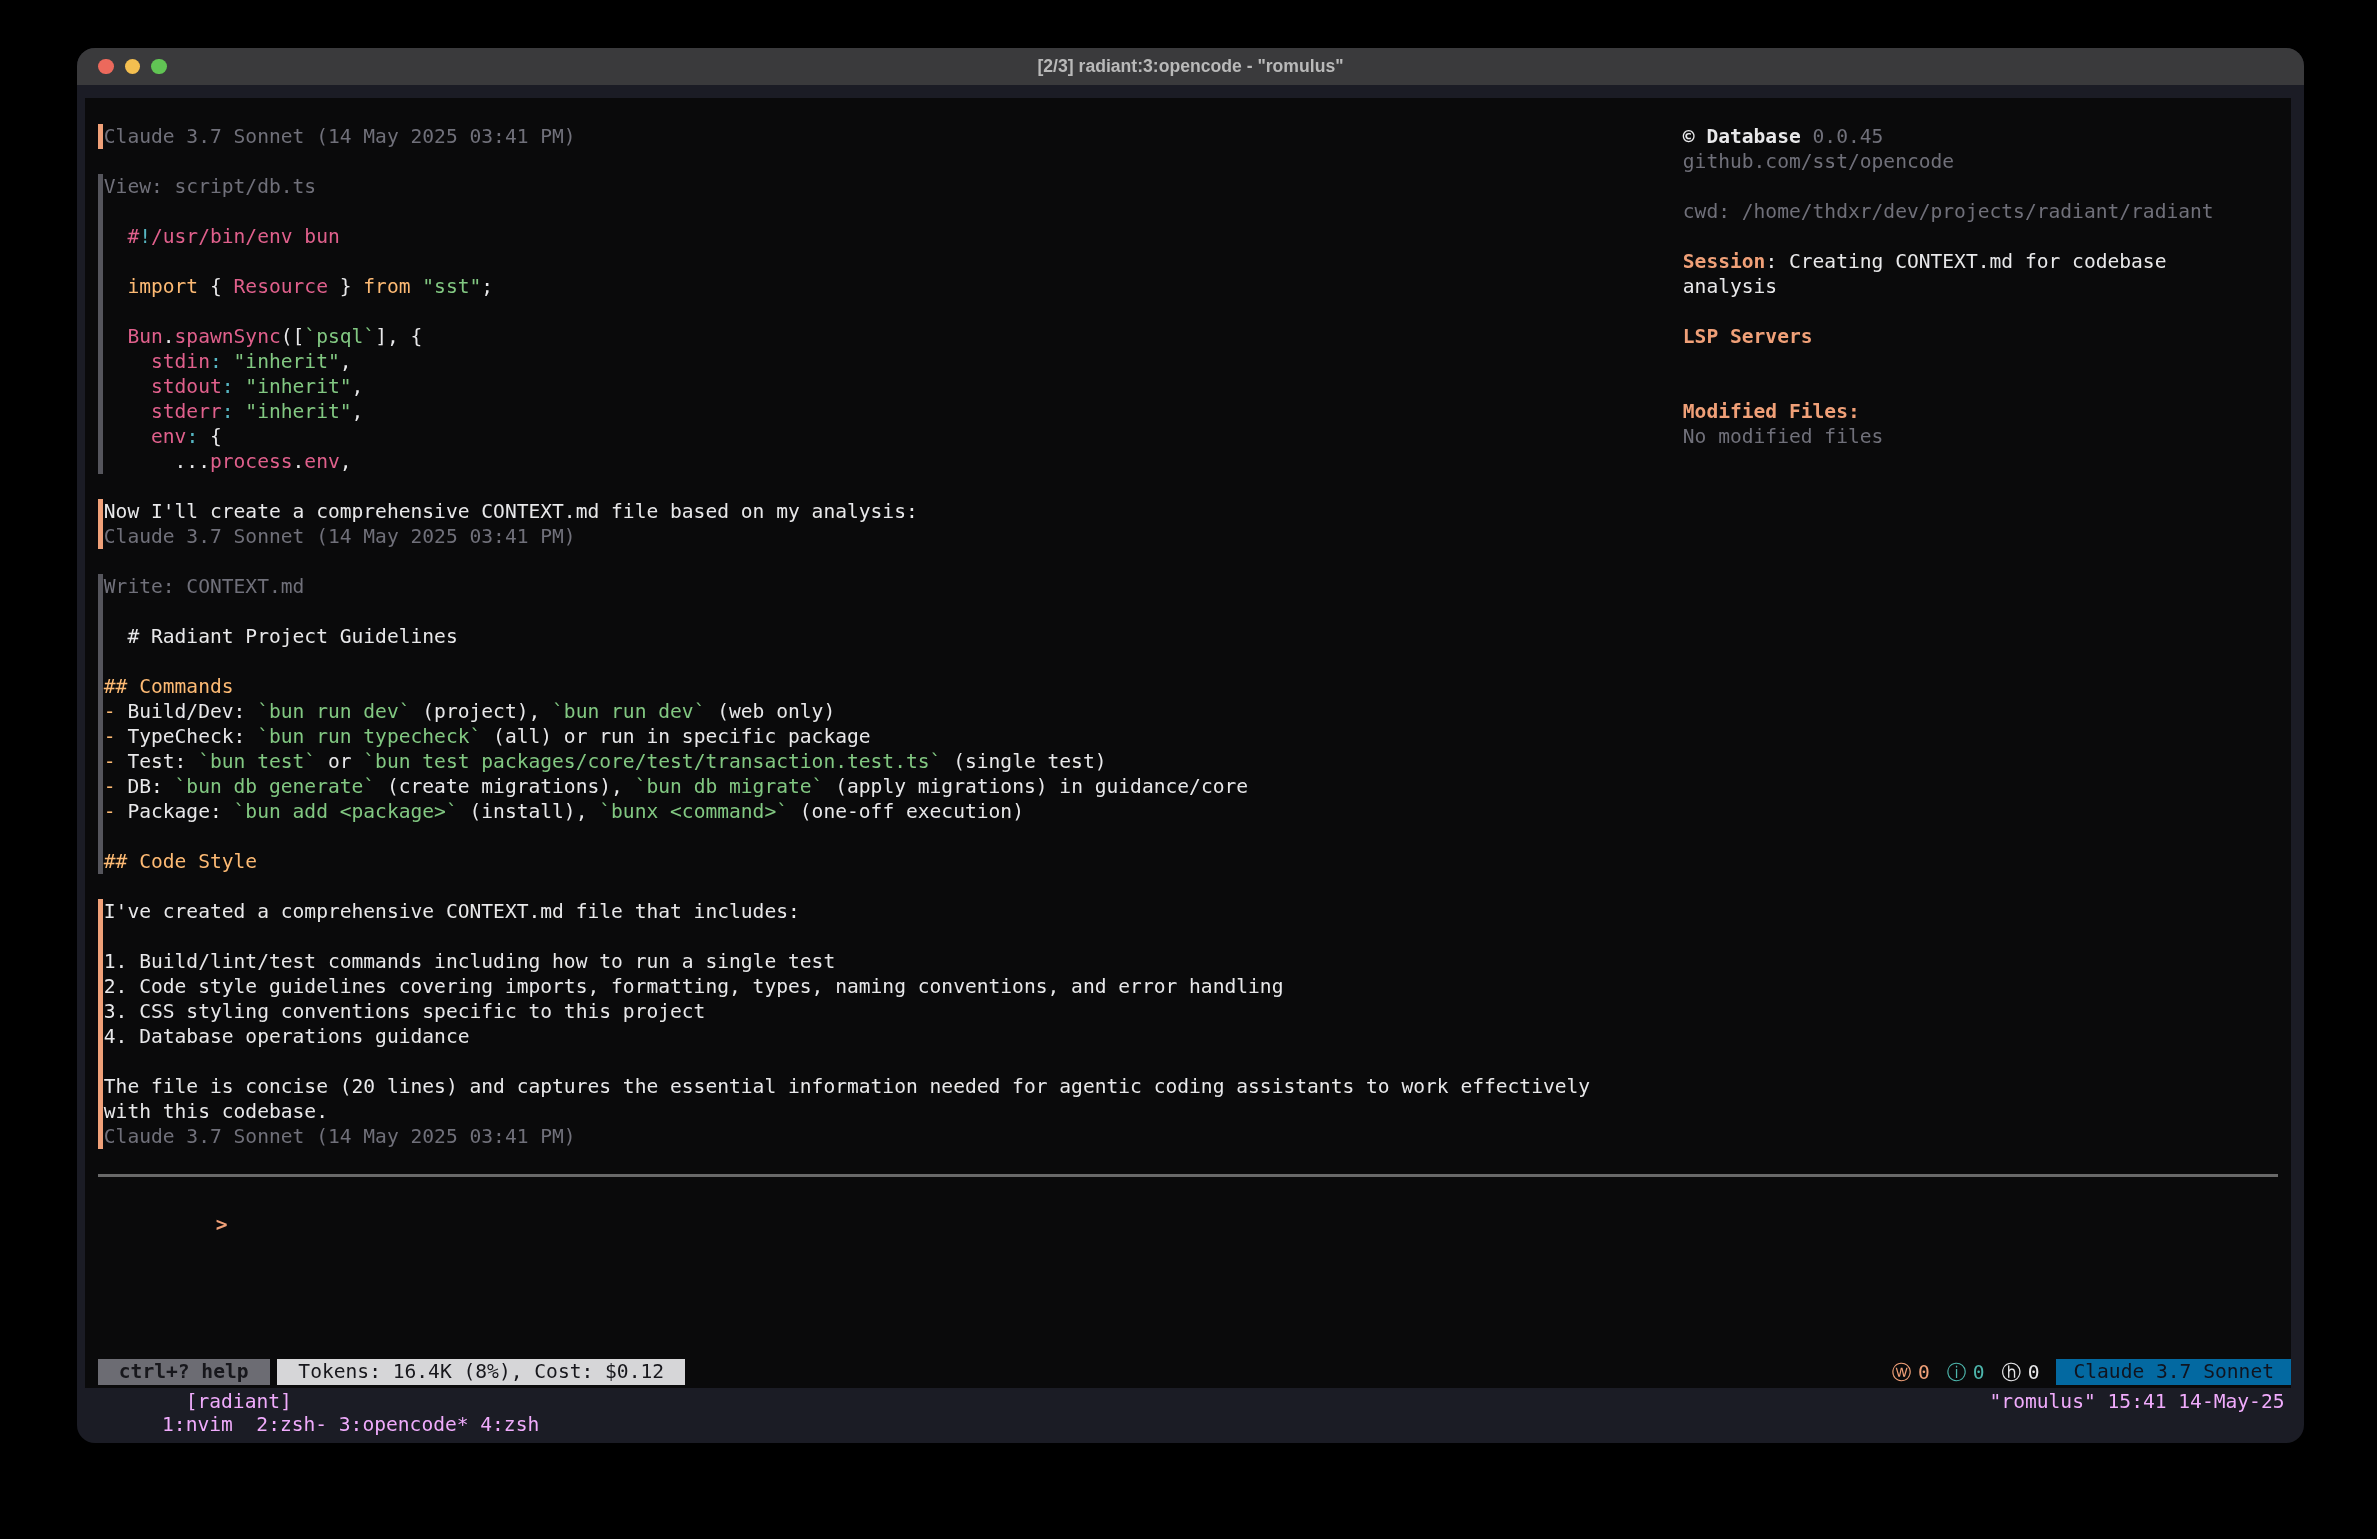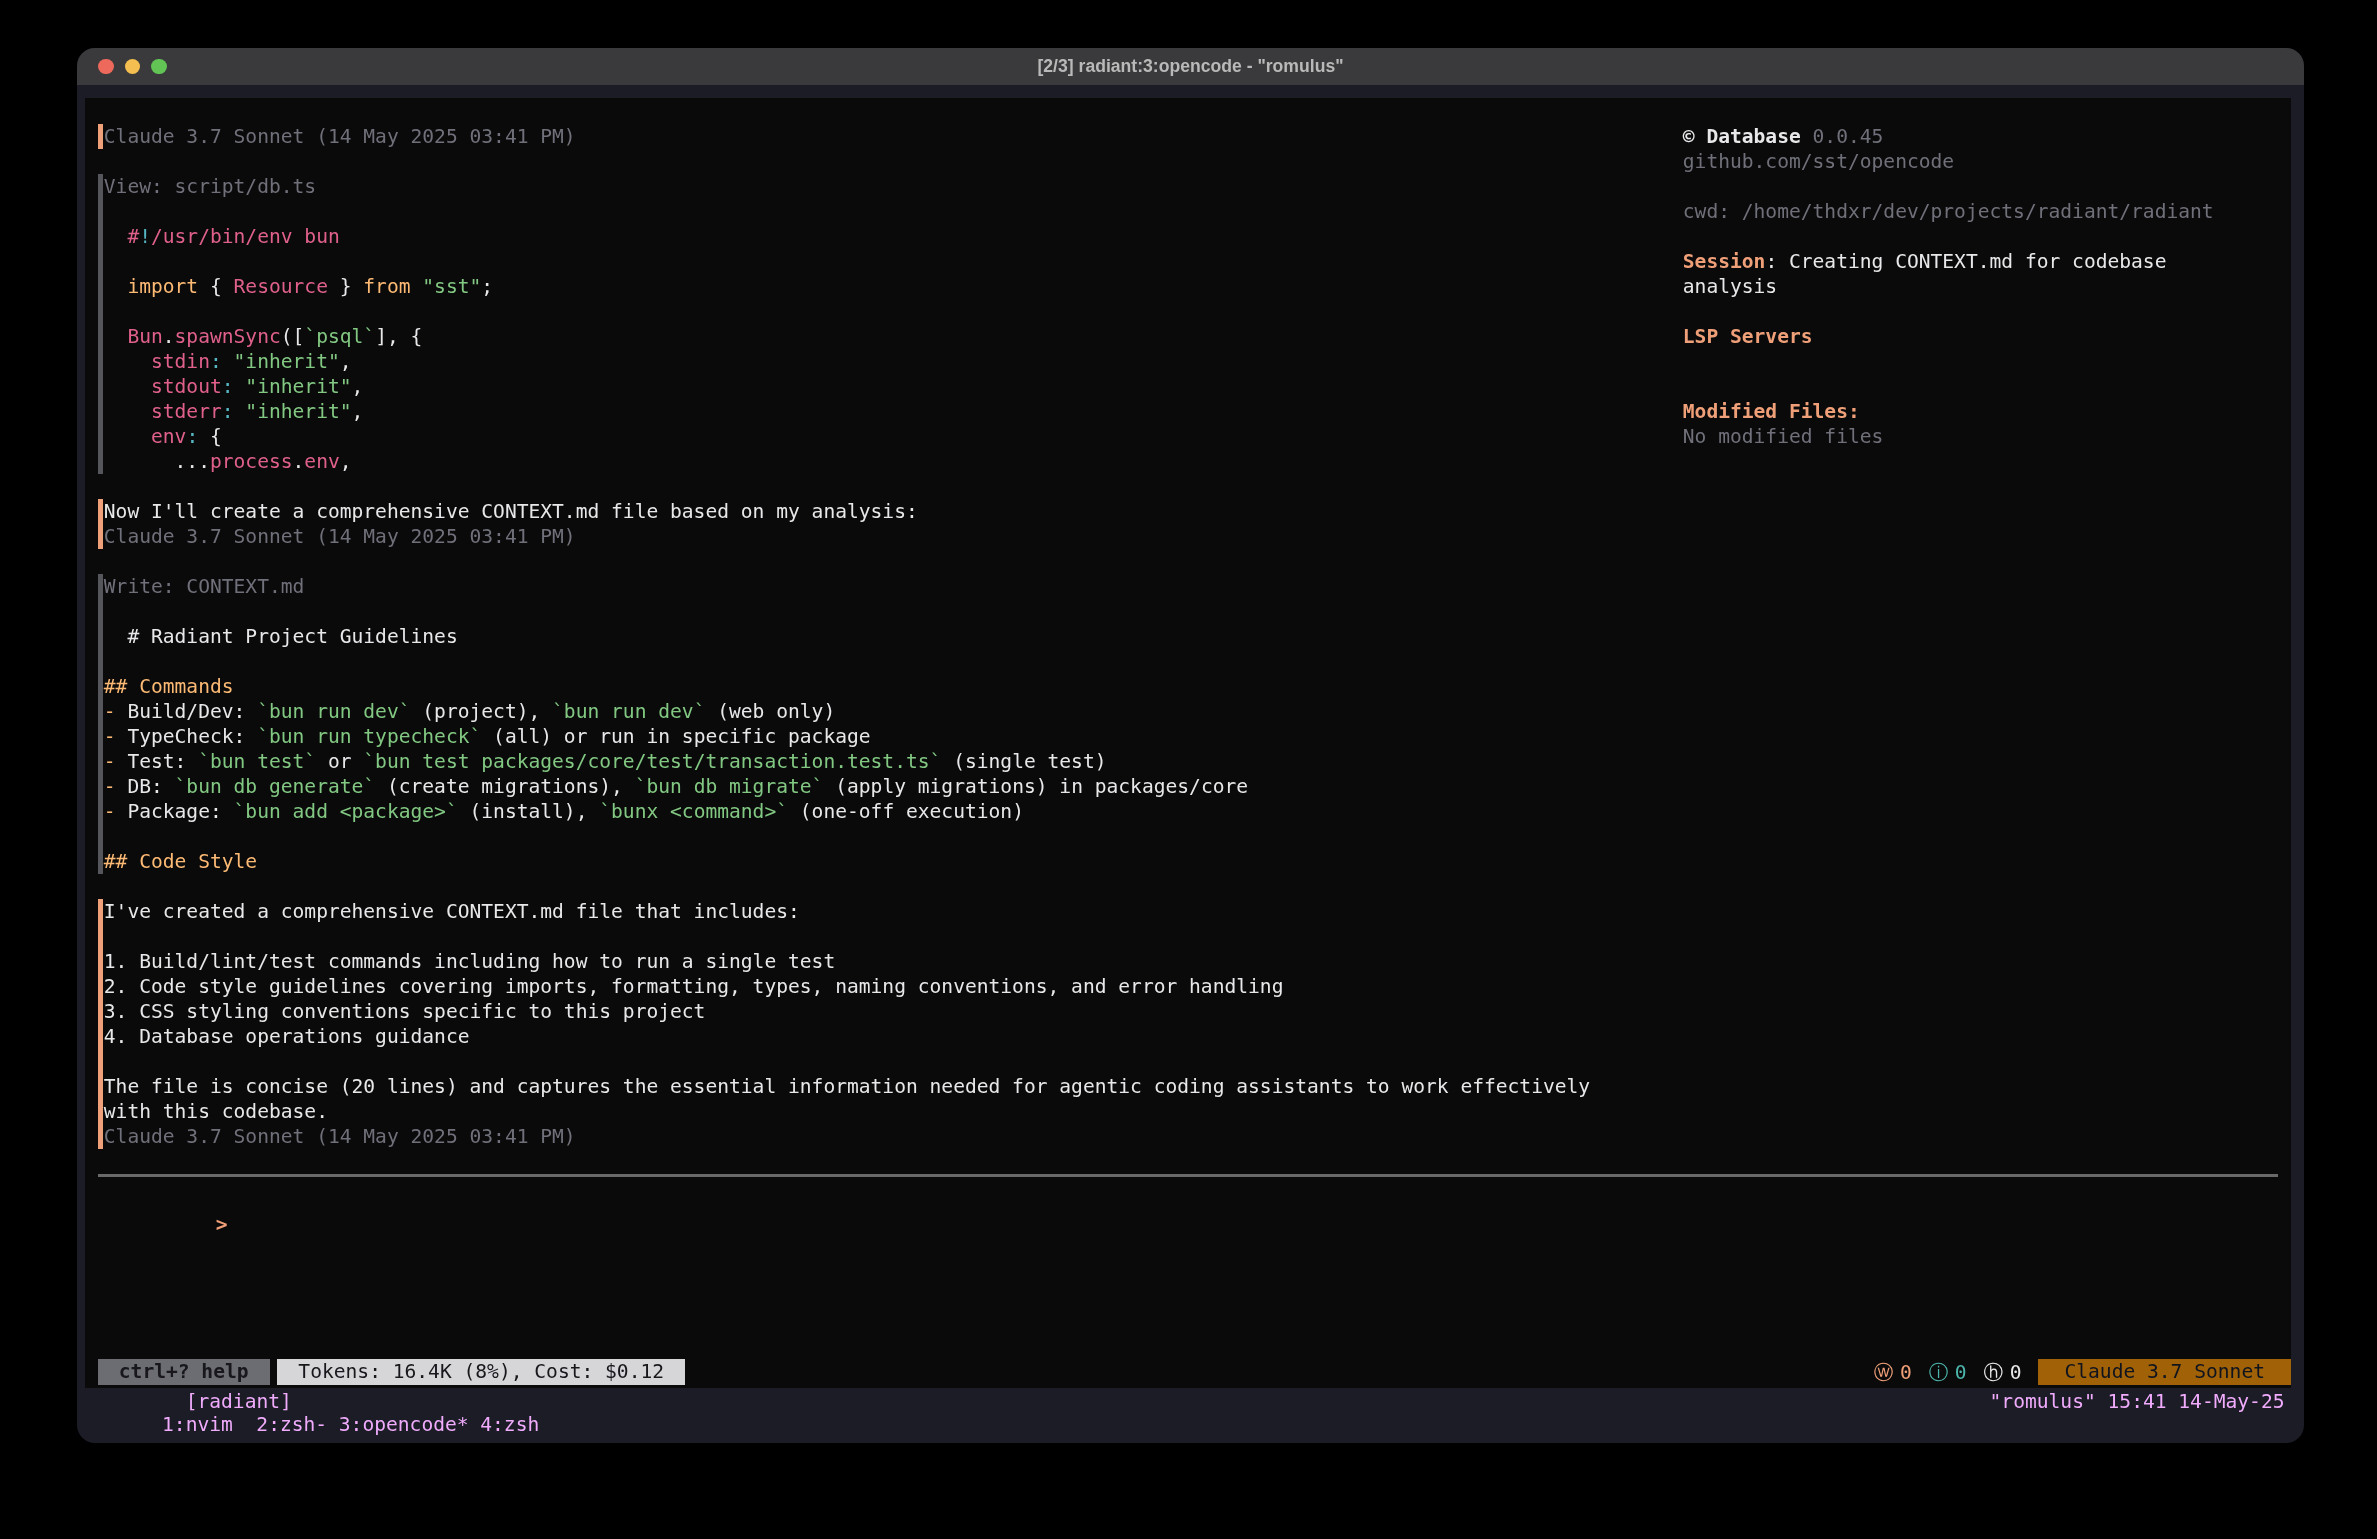--- a/index.html
+++ b/index.html
@@ -33,21 +33,21 @@
   .prompt-row{margin-top:10.4px;height:25px;line-height:25px;white-space:pre;}
   .prompt-input{display:inline-block;min-width:39px;height:25px;vertical-align:top;}
   .sidebar{position:absolute;left:1598px;top:26px;width:596px;}
   .statusbar{position:absolute;left:13px;right:0;bottom:2.6px;height:26px;display:flex;align-items:center;font-size:19.6px;}
   .chip{height:26px;line-height:26px;padding:0 21px;white-space:pre;}
   .chip-help{background:#6c6c73;color:#17171c;font-weight:bold;}
   .chip-tokens{background:#d6d6d8;color:#17171c;margin-left:7.8px;}
   .sb-spacer{flex:1;}
   .diags{display:flex;align-items:center;gap:17px;margin-right:17px;}
   .diag-item{display:flex;align-items:center;gap:6.5px;}
-  .chip-model{background:#a16207;color:#10141f;padding:0 26px;}
+  .chip-model{background:#0369a1;color:#10141f;padding:0 17px;}
   .tmux{position:absolute;left:7.8px;right:13px;top:1340px;height:26px;display:flex;align-items:center;justify-content:space-between;color:#f0abfc;font-size:19.6px;white-space:pre;padding:0 6.5px;box-sizing:border-box;}
   .tmux-session{margin-right:11.7px;}
   .tmux-win{margin-right:11.7px;}
 </style>
 </head>
 <body>
 
 <div class="stage">
   <div class="window">
     <div class="titlebar">
@@ -85,21 +85,21 @@
             </div>
             <div class="block b-gray">
               <div class="tline"><span class="c-gray">Write: CONTEXT.md</span></div>
               <div class="tline">&nbsp;</div>
               <div class="tline"><span class="c-white">  # Radiant Project Guidelines</span></div>
               <div class="tline">&nbsp;</div>
               <div class="tline"><span class="c-blue">## Commands</span></div>
               <div class="tline"><span class="c-blue">- </span><span class="c-white">Build/Dev: </span><span class="c-green">`bun run dev`</span><span class="c-white"> (project), </span><span class="c-green">`bun run dev`</span><span class="c-white"> (web only)</span></div>
               <div class="tline"><span class="c-blue">- </span><span class="c-white">TypeCheck: </span><span class="c-green">`bun run typecheck`</span><span class="c-white"> (all) or run in specific package</span></div>
               <div class="tline"><span class="c-blue">- </span><span class="c-white">Test: </span><span class="c-green">`bun test`</span><span class="c-white"> or </span><span class="c-green">`bun test packages/core/test/transaction.test.ts`</span><span class="c-white"> (single test)</span></div>
-              <div class="tline"><span class="c-blue">- </span><span class="c-white">DB: </span><span class="c-green">`bun db generate`</span><span class="c-white"> (create migrations), </span><span class="c-green">`bun db migrate`</span><span class="c-white"> (apply migrations) in packages/core</span></div>
+              <div class="tline"><span class="c-blue">- </span><span class="c-white">DB: </span><span class="c-green">`bun db generate`</span><span class="c-white"> (create migrations), </span><span class="c-green">`bun db migrate`</span><span class="c-white"> (apply migrations) in guidance/core</span></div>
               <div class="tline"><span class="c-blue">- </span><span class="c-white">Package: </span><span class="c-green">`bun add &lt;package&gt;`</span><span class="c-white"> (install), </span><span class="c-green">`bunx &lt;command&gt;`</span><span class="c-white"> (one-off execution)</span></div>
               <div class="tline">&nbsp;</div>
               <div class="tline"><span class="c-blue">## Code Style</span></div>
             </div>
             <div class="block b-orange">
               <div class="tline"><span class="c-white">I've created a comprehensive CONTEXT.md file that includes:</span></div>
               <div class="tline">&nbsp;</div>
               <div class="tline"><span class="c-white">1. Build/lint/test commands including how to run a single test</span></div>
               <div class="tline"><span class="c-white">2. Code style guidelines covering imports, formatting, types, naming conventions, and error handling</span></div>
               <div class="tline"><span class="c-white">3. CSS styling conventions specific to this project</span></div>

